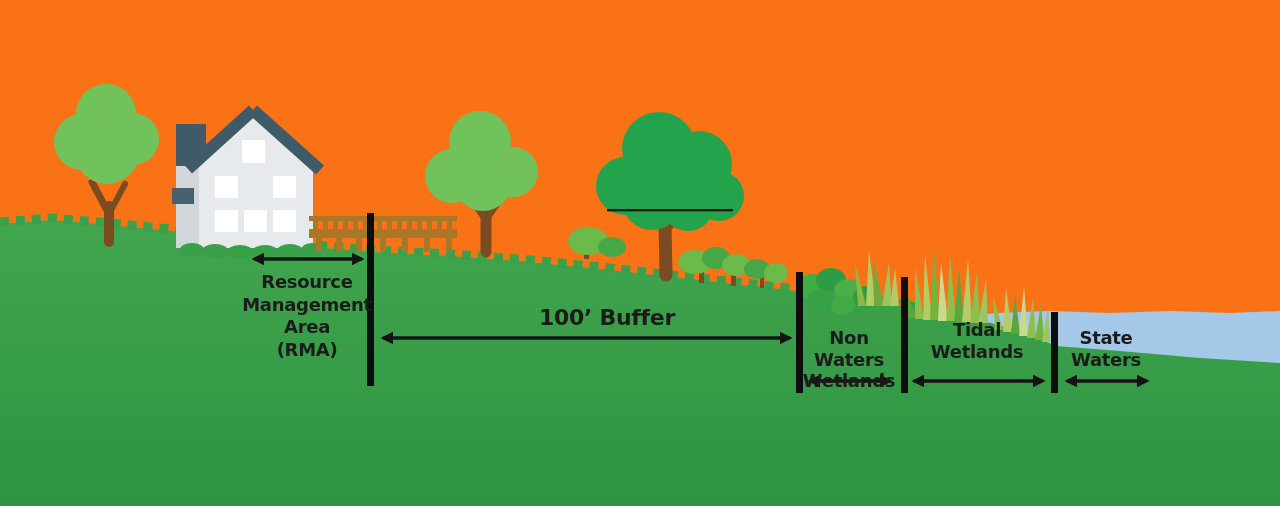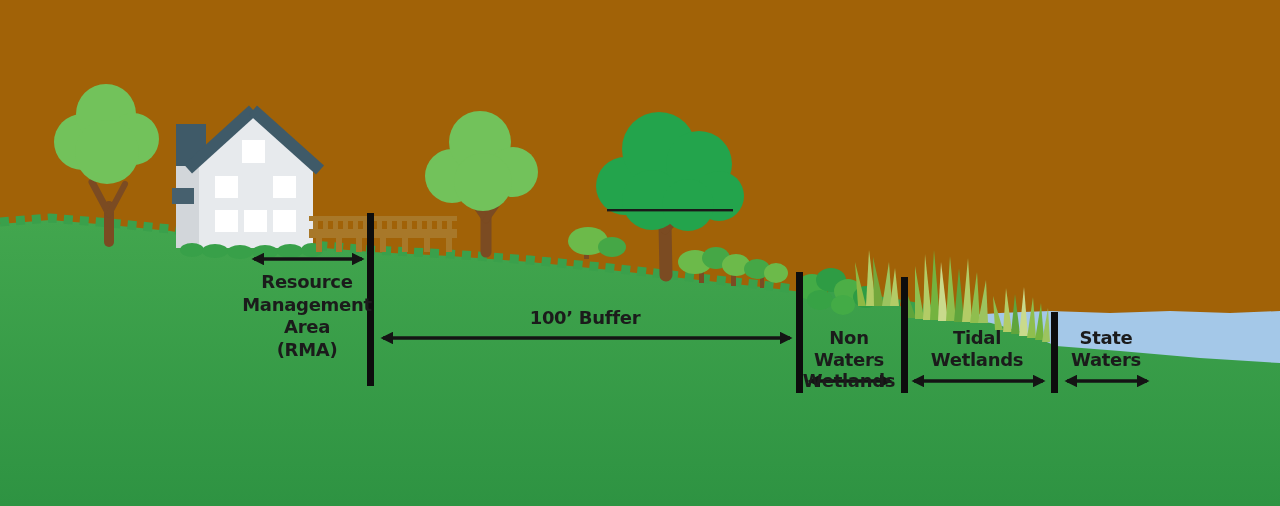--- a/index.html
+++ b/index.html
@@ -1,37 +1,37 @@
 <!DOCTYPE html>
 <html><head>
 <meta charset="utf-8">
 <style>
   html,body{margin:0;padding:0;background:#000;}
   .scene{
     position:relative;
     width:1280px;height:506px;
-    background:#a16207;
+    background:#f97316;
     overflow:hidden;
     font-family:"DejaVu Sans","Liberation Sans",sans-serif;
   }
   .scene svg{position:absolute;left:0;top:0;}
   .zone-label{
     position:absolute;
     text-align:center;
     white-space:pre-line;
     font-weight:bold;
     font-size:18px;
     line-height:21.5px;
     letter-spacing:-0.3px;
     color:#1b1b1b;
   }
   .lbl-rma{left:227px;top:271px;width:160px;line-height:22.5px;}
-  .lbl-buffer{left:495px;top:307px;width:180px;font-size:18px;}
+  .lbl-buffer{left:495px;top:307px;width:180px;font-size:22px;text-align:right;}
   .lbl-nontidal{left:793px;top:327px;width:112px;}
-  .lbl-tidal{left:918px;top:327px;width:118px;}
+  .lbl-tidal{left:918px;top:319px;width:118px;}
   .lbl-state{left:1048px;top:327px;width:116px;}
 </style>
 </head>
 <body>
 
 <div class="scene">
 
   <svg width="1280" height="506" viewBox="0 0 1280 506">
     <defs>
       <linearGradient id="hillGrad" x1="0" y1="0" x2="0" y2="1">

